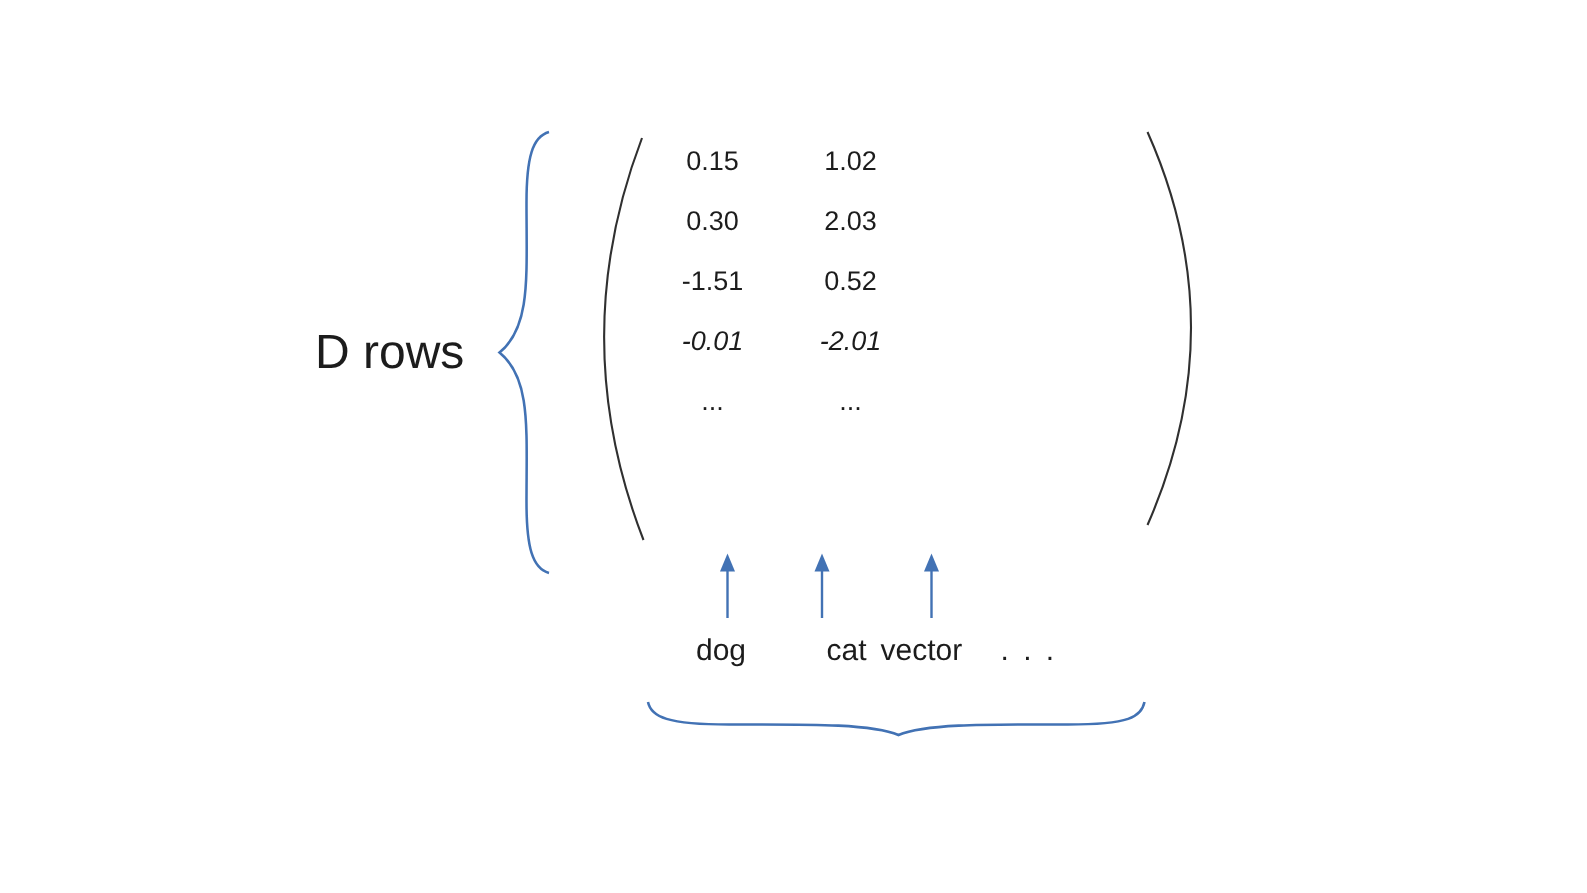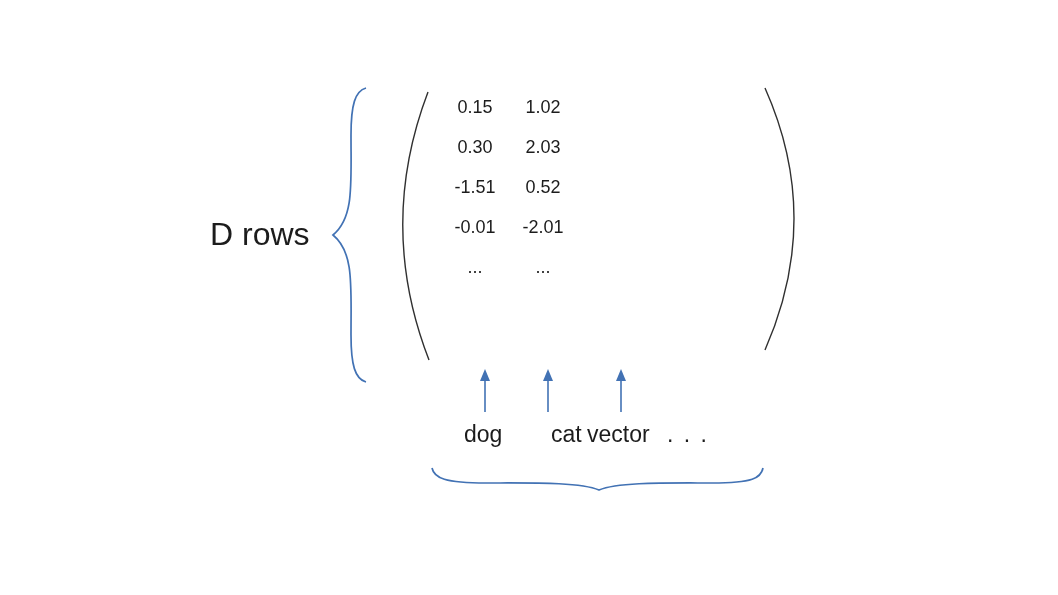--- a/index.html
+++ b/index.html
@@ -32,29 +32,29 @@
     white-space: nowrap;
   }
   .cell {
     width: 80px;
     text-align: center;
     font-size: 18px;
     line-height: 22px;
     white-space: nowrap;
   }
   .col1 { left: 435px; }
-  .col2 { left: 503px; }
+  .col2 { left: 527px; }
   .r0 { top: 96px; }
   .r1 { top: 136px; }
   .r2 { top: 176px; }
-  .r3 { top: 216px; }
+  .r3 { top: 216px; font-style: italic; }
   .r4 { top: 256px; }
   .col-label {
     top: 420px;
-    font-size: 23px;
+    font-size: 20px;
     line-height: 28px;
     white-space: nowrap;
   }
   .lbl-dog   { left: 464px; }
   .lbl-cat   { left: 551px; }
   .lbl-mouse { left: 587px; }
   .lbl-more  { left: 667px; letter-spacing: 2px; }
   svg { display: block; }
   .stroke-blue  { stroke: #4272b4; fill: none; }
   .fill-blue    { fill: #4272b4; }

